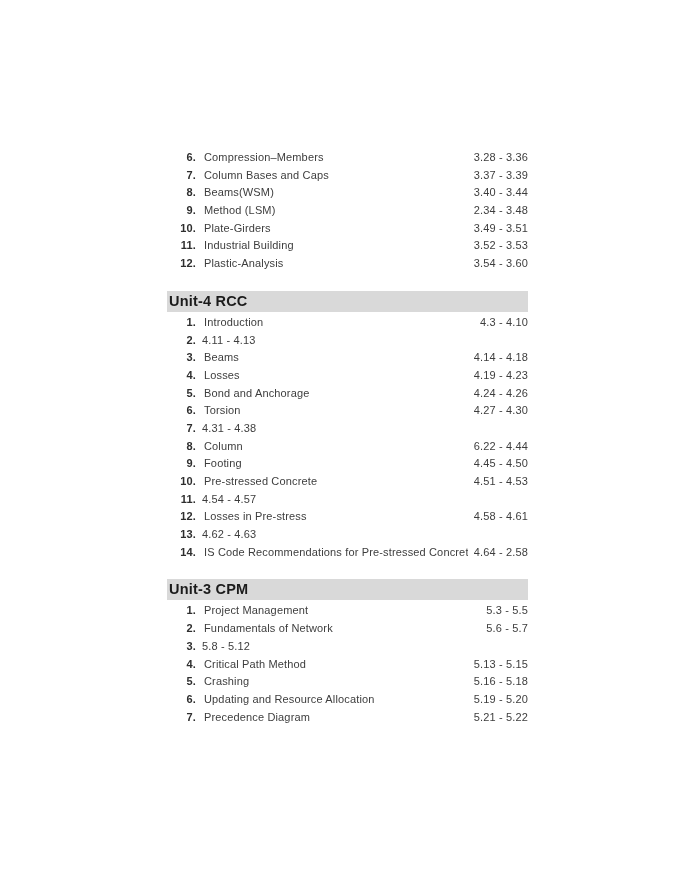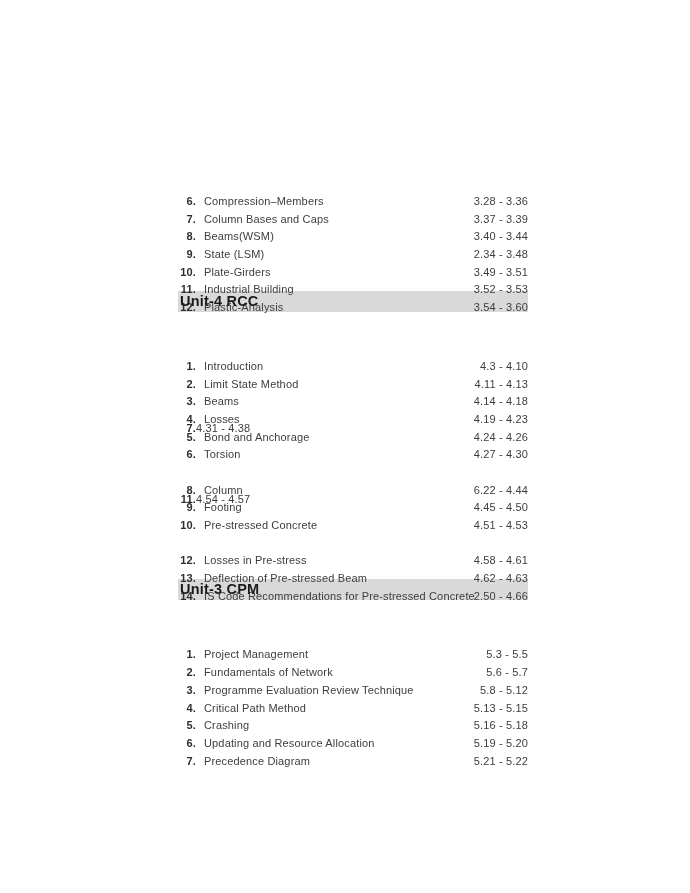--- a/index.html
+++ b/index.html
@@ -24,21 +24,21 @@
   .toc-section {
     margin: 0;
   }
   .unit-header {
     background: var(--band-bg, #d9d9d9);
     color: var(--unit-text, #1b1b1b);
     font-size: 14.5px;
     font-weight: bold;
     line-height: 15px;
     padding: 3px 4px 3px 2px;
-    margin: 16px 0 4px 15px;
+    margin: 16px 0 4px 4px;
     letter-spacing: 0.2px;
   }
   .toc-section:first-child .unit-header {
     display: none;
   }
   .toc-list {
     list-style: none;
     margin: 0;
     padding: 0;
   }
@@ -55,24 +55,24 @@
     width: 33px;
     text-align: right;
     font-weight: bold;
     color: var(--num-text, #2e2e2e);
   }
   .toc-row .title {
     flex: 1;
     margin-left: 8px;
     white-space: nowrap;
     overflow: hidden;
-    margin-top: 44px;
   }
   .toc-row .pages {
     flex: none;
+    margin-left: 6px;
     text-align: center;
     white-space: nowrap;
   }
 </style>
 </head>
 <body>
 
 <div class="page" style="--page-bg: #ffffff; --band-bg: #d9d9d9; --unit-text: #1b1b1b; --item-text: #3d3d3d; --num-text: #2e2e2e;">
   <div class="toc" id="toc-root">
   <section class="toc-section">
@@ -91,21 +91,21 @@
   </li>
 
   <li class="toc-row">
     <span class="num">8.</span>
     <span class="title">Beams(WSM)</span>
     <span class="pages">3.40 - 3.44</span>
   </li>
 
   <li class="toc-row">
     <span class="num">9.</span>
-    <span class="title">State (LSM)</span>
+    <span class="title">Method (LSM)</span>
     <span class="pages">2.34 - 3.48</span>
   </li>
 
   <li class="toc-row">
     <span class="num">10.</span>
     <span class="title">Plate-Girders</span>
     <span class="pages">3.49 - 3.51</span>
   </li>
 
   <li class="toc-row">
@@ -126,21 +126,20 @@
     <h2 class="unit-header">Unit-4 RCC</h2>
     <ul class="toc-list">
   <li class="toc-row">
     <span class="num">1.</span>
     <span class="title">Introduction</span>
     <span class="pages">4.3 - 4.10</span>
   </li>
 
   <li class="toc-row">
     <span class="num">2.</span>
-    <span class="title">Limit State Method</span>
     <span class="pages">4.11 - 4.13</span>
   </li>
 
   <li class="toc-row">
     <span class="num">3.</span>
     <span class="title">Beams</span>
     <span class="pages">4.14 - 4.18</span>
   </li>
 
   <li class="toc-row">
@@ -190,28 +189,27 @@
   </li>
 
   <li class="toc-row">
     <span class="num">12.</span>
     <span class="title">Losses in Pre-stress</span>
     <span class="pages">4.58 - 4.61</span>
   </li>
 
   <li class="toc-row">
     <span class="num">13.</span>
-    <span class="title">Deflection of Pre-stressed Beam</span>
     <span class="pages">4.62 - 4.63</span>
   </li>
 
   <li class="toc-row">
     <span class="num">14.</span>
     <span class="title">IS Code Recommendations for Pre-stressed Concrete</span>
-    <span class="pages">2.50 - 4.66</span>
+    <span class="pages">4.64 - 2.58</span>
   </li>
 </ul>
   </section>
 
   <section class="toc-section">
     <h2 class="unit-header">Unit-3 CPM</h2>
     <ul class="toc-list">
   <li class="toc-row">
     <span class="num">1.</span>
     <span class="title">Project Management</span>
@@ -219,21 +217,20 @@
   </li>
 
   <li class="toc-row">
     <span class="num">2.</span>
     <span class="title">Fundamentals of Network</span>
     <span class="pages">5.6 - 5.7</span>
   </li>
 
   <li class="toc-row">
     <span class="num">3.</span>
-    <span class="title">Programme Evaluation Review Technique</span>
     <span class="pages">5.8 - 5.12</span>
   </li>
 
   <li class="toc-row">
     <span class="num">4.</span>
     <span class="title">Critical Path Method</span>
     <span class="pages">5.13 - 5.15</span>
   </li>
 
   <li class="toc-row">

